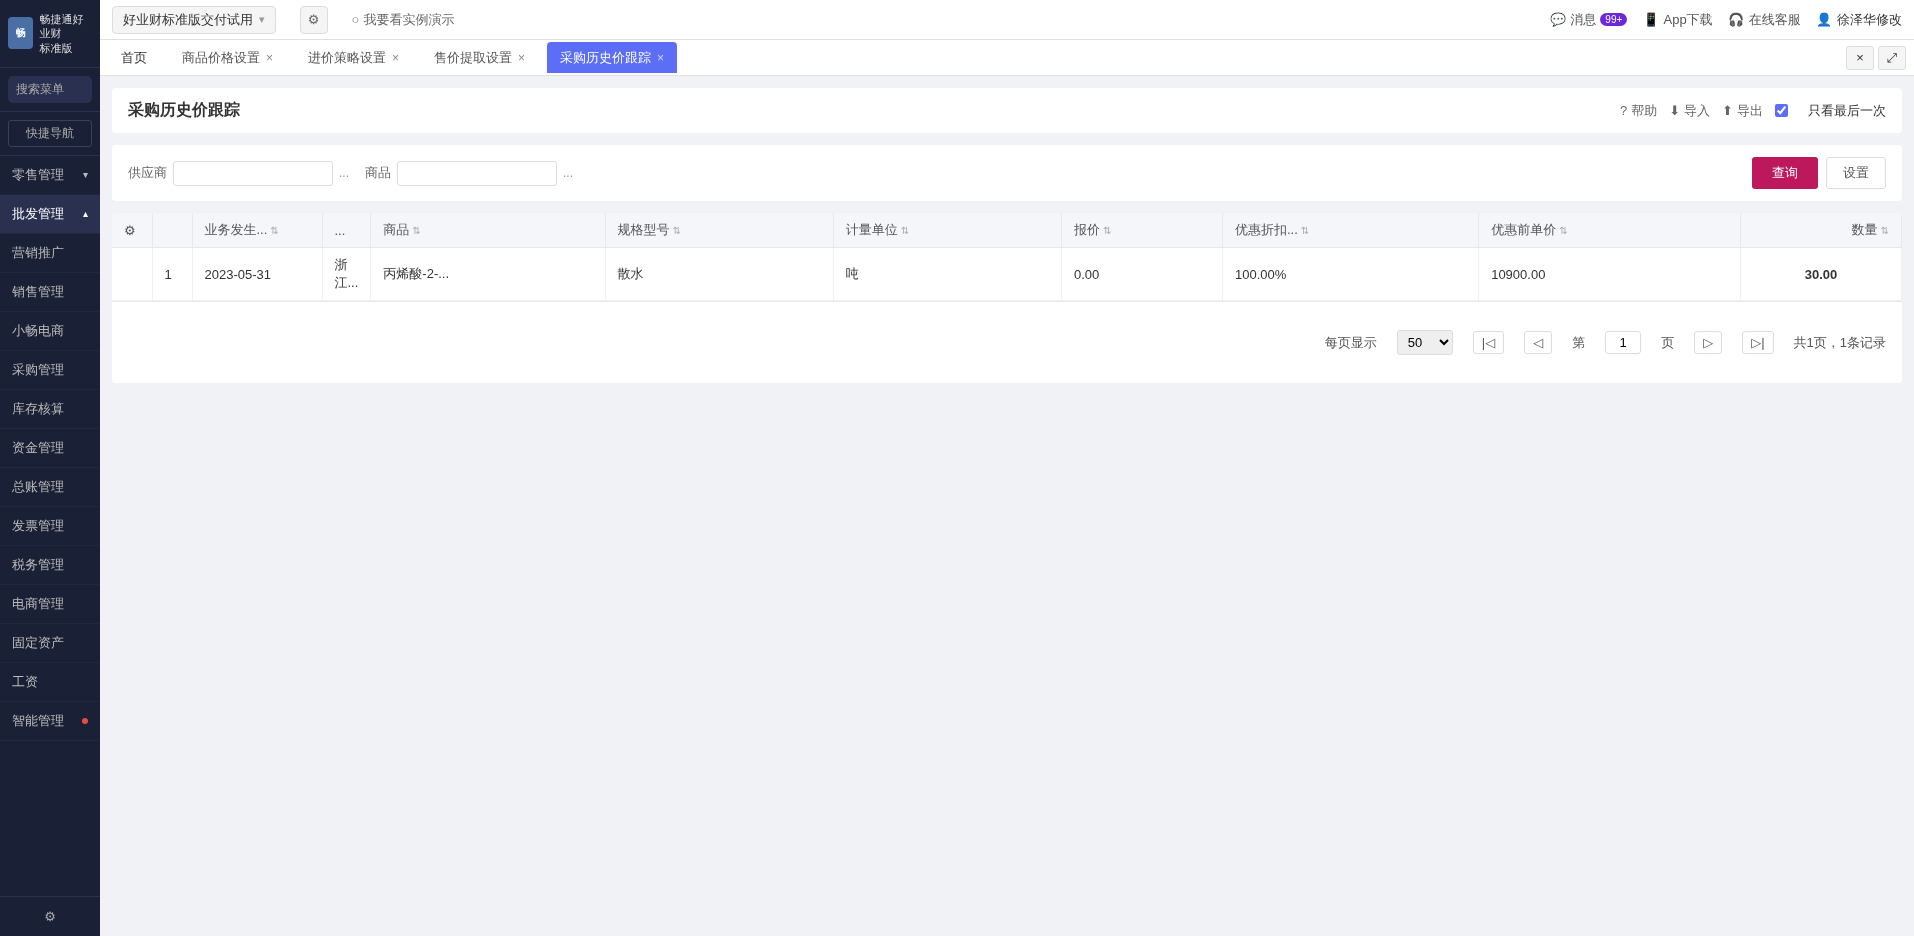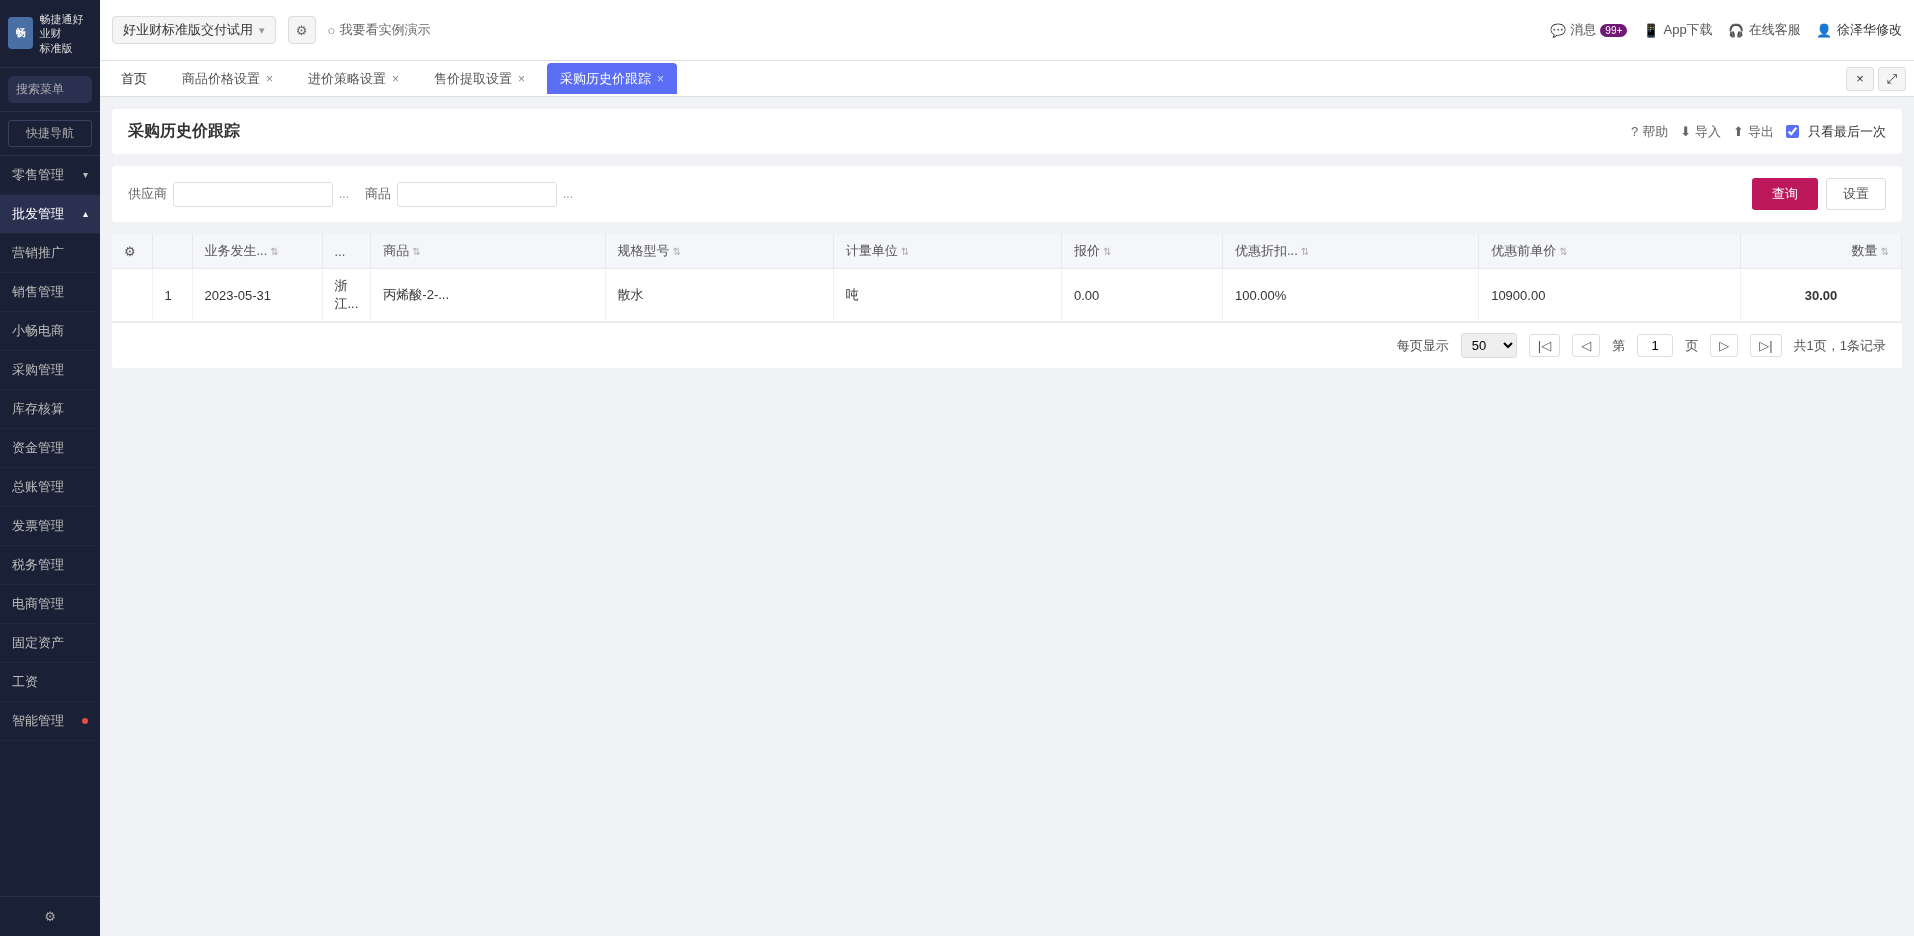--- a/index.html
+++ b/index.html
@@ -66,41 +66,41 @@
       padding: 12px; border-top: 1px solid #2a3050;
       display: flex; justify-content: center; cursor: pointer; color: #aaa;
     }
 
     
     .main { flex: 1; display: flex; flex-direction: column; overflow: hidden; }
 
     
     .topbar {
       background: #fff; border-bottom: 1px solid #e0e0e0;
-      display: flex; align-items: center; padding: 0 12px; height: 61px;
-      gap: 12px;
+      display: flex; align-items: center; padding: 0 12px; height: 40px;
+      gap: 24px;
     }
     .topbar-selector {
       display: flex; align-items: center; gap: 6px;
       background: #f5f5f5; border: 1px solid #ddd; border-radius: 4px;
       padding: 4px 10px; cursor: pointer; font-size: 13px; color: #333;
     }
     .topbar-selector .arrow { font-size: 11px; color: #999; }
     .topbar-gear {
       width: 28px; height: 28px; border: 1px solid #ddd; border-radius: 4px;
       display: flex; align-items: center; justify-content: center; cursor: pointer;
       background: #f5f5f5; color: #666;
     }
     .topbar-demo {
       display: flex; align-items: center; gap: 4px; color: #666; font-size: 13px; cursor: pointer;
     }
     .topbar-right { margin-left: auto; display: flex; align-items: center; gap: 16px; }
     .topbar-action { display: flex; align-items: center; gap: 4px; cursor: pointer; color: #555; font-size: 13px; }
     .badge {
-      background: #701a75; color: white; font-size: 10px; border-radius: 8px;
+      background: #6d28d9; color: white; font-size: 10px; border-radius: 8px;
       padding: 1px 5px; min-width: 18px; text-align: left;
     }
     .user-name { color: #333; font-size: 13px; cursor: pointer; display: flex; align-items: center; gap: 4px; }
 
     
     .tabs-bar {
       background: #fff; border-bottom: 1px solid #e0e0e0;
       display: flex; align-items: center; padding: 0 8px; height: 36px; gap: 9px;
       overflow-x: auto;
     }
@@ -121,21 +121,21 @@
 
     
     .page-header {
       background: #fff; padding: 12px 16px;
       display: flex; align-items: center; justify-content: space-between;
       margin-bottom: 12px; border-radius: 4px;
     }
     .page-title { font-size: 16px; font-weight: bold; color: #333; }
     .page-actions { display: flex; align-items: center; gap: 12px; }
     .page-action-btn { display: flex; align-items: center; gap: 4px; color: #666; font-size: 13px; cursor: pointer; }
-    .checkbox-label { display: flex; align-items: center; gap: 9px; font-size: 13px; color: #333; }
+    .checkbox-label { display: flex; align-items: center; gap: 20px; font-size: 13px; color: #333; }
     .checkbox-label input { accent-color: #5b6ef5; }
 
     
     .filter-area {
       background: #fff; padding: 12px 16px; margin-bottom: 12px; border-radius: 4px;
     }
     .filter-row { display: flex; align-items: center; gap: 16px; }
     .filter-group { display: flex; align-items: center; gap: 6px; }
     .filter-label { color: #666; font-size: 13px; }
     .date-btns { display: flex; gap: 4px; }
@@ -173,22 +173,22 @@
     }
     .data-table td {
       border-bottom: 1px solid #f0f0f0; border-right: 1px solid #f0f0f0;
       padding: 8px 12px; font-size: 13px; color: #333;
     }
     .col-sort { display: inline-flex; align-items: center; gap: 3px; }
     .sort-icon { font-size: 10px; color: #aaa; }
 
     
     .pagination {
-      background: #fff; padding: 10px 16px; border-top: 1px solid #e8e8e8;
-      display: flex; align-items: center; justify-content: flex-end; gap: 12px;
+      background: #fff; padding: 28px 16px; border-top: 1px solid #e8e8e8;
+      display: flex; align-items: center; justify-content: flex-end; gap: 20px;
     }
     .pagination-label { font-size: 13px; color: #555; }
     .page-size-select {
       border: 1px solid #ddd; border-radius: 3px; padding: 3px 6px;
       font-size: 13px; outline: none;
     }
     .page-nav-btn {
       background: white; border: 1px solid #ddd; border-radius: 3px;
       padding: 3px 8px; cursor: pointer; font-size: 13px; color: #555;
     }

